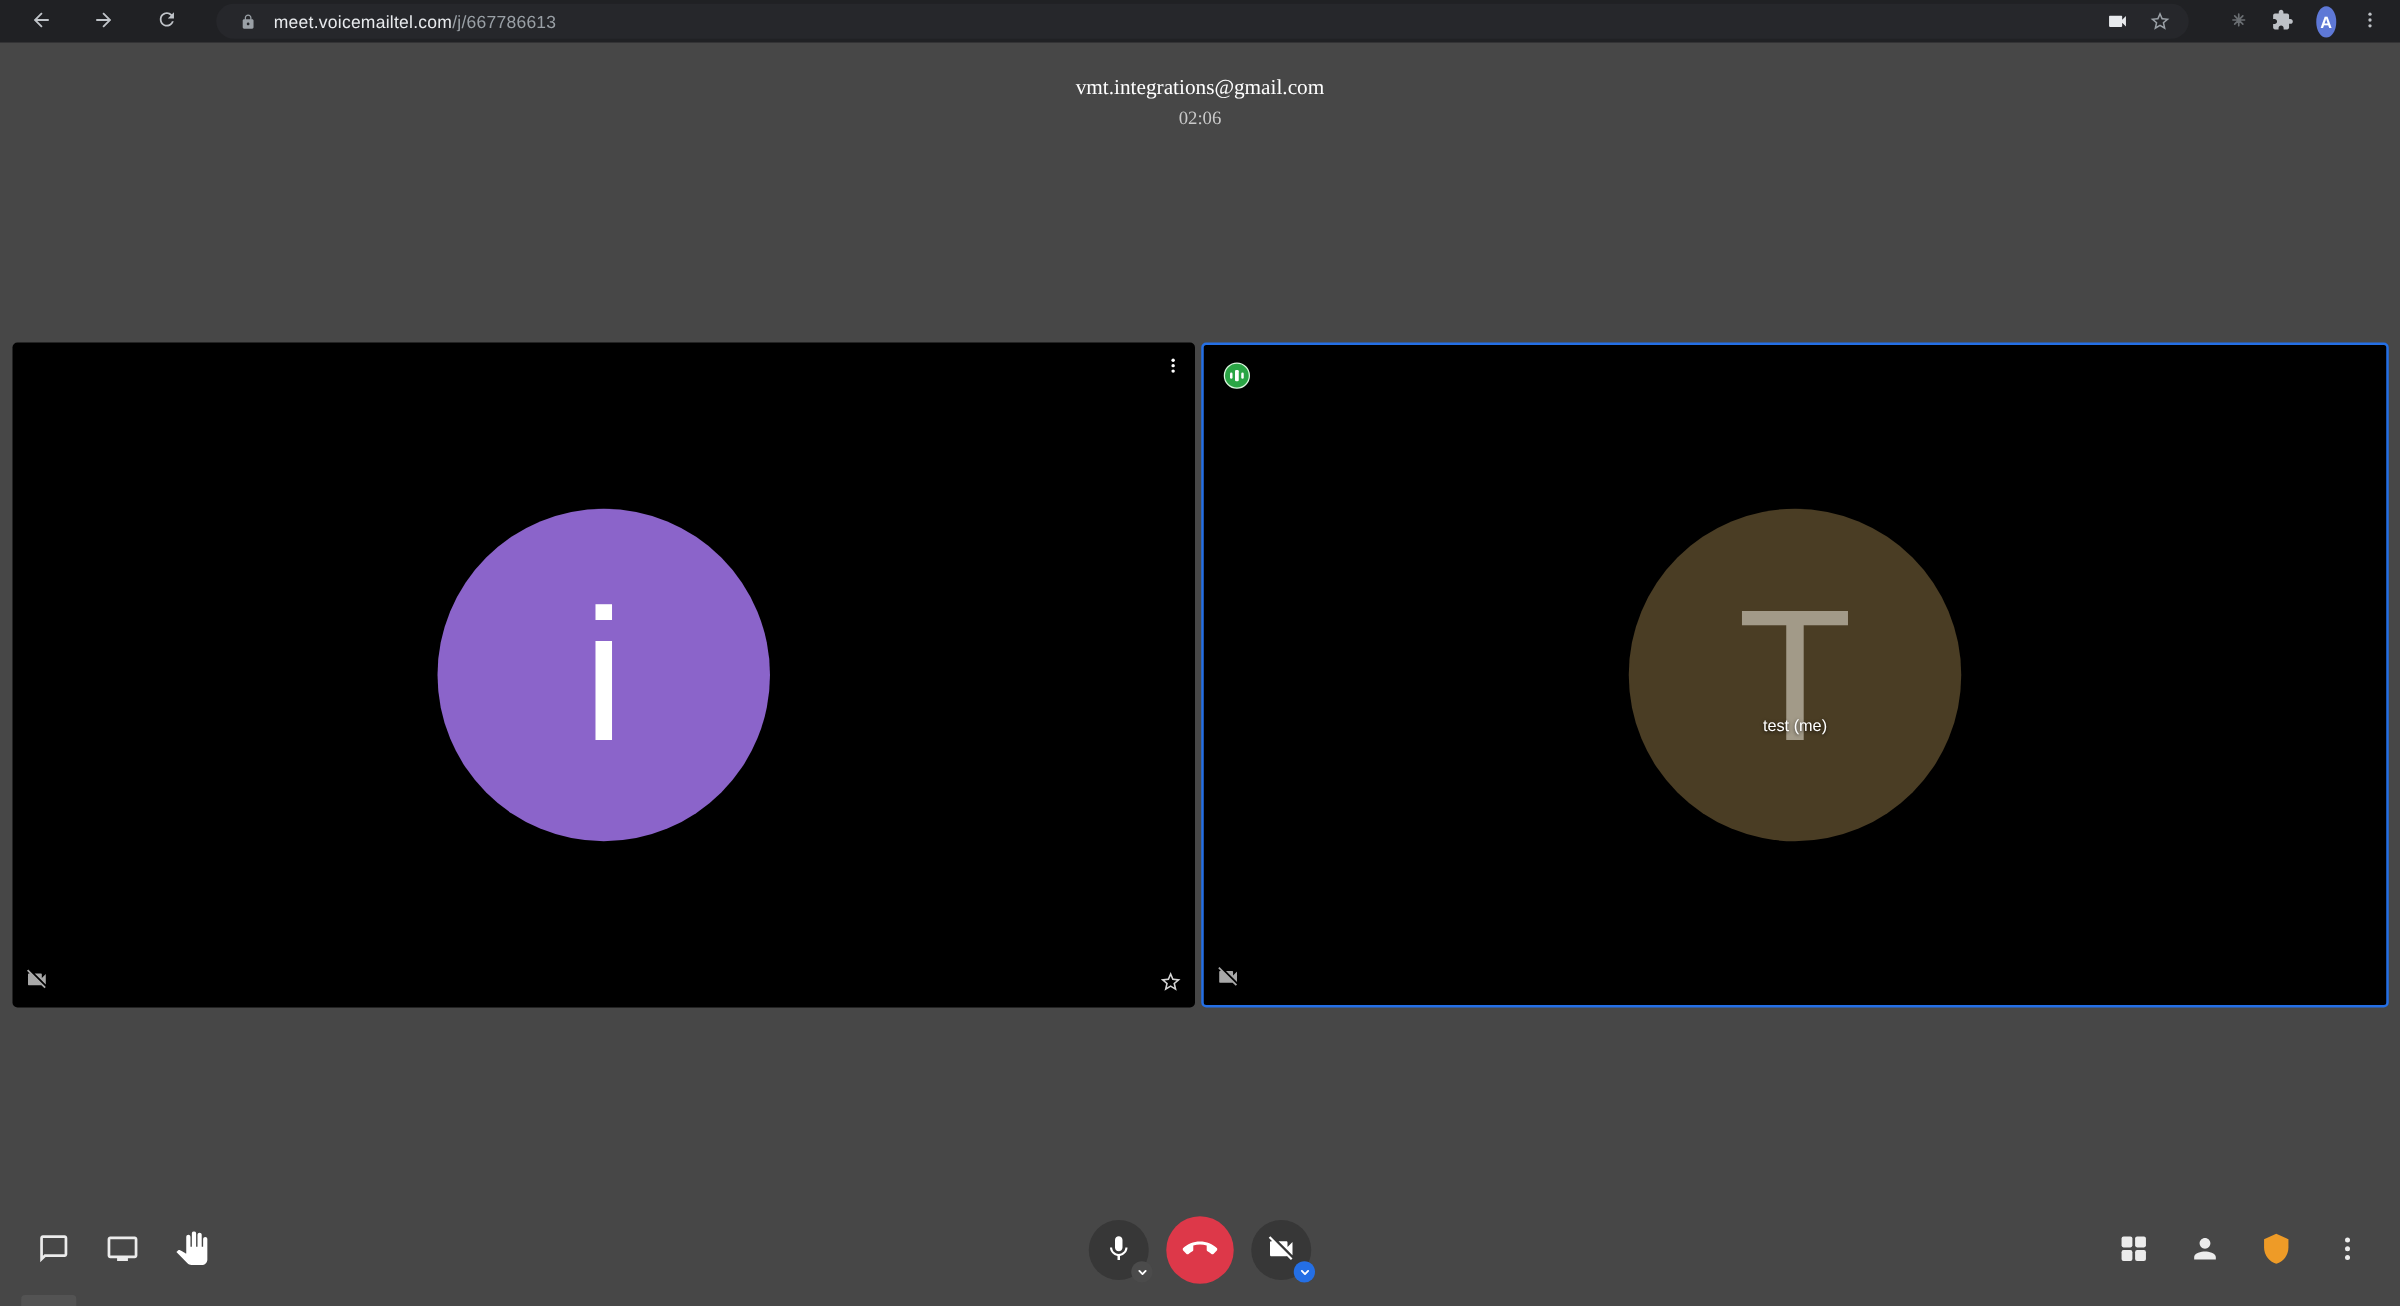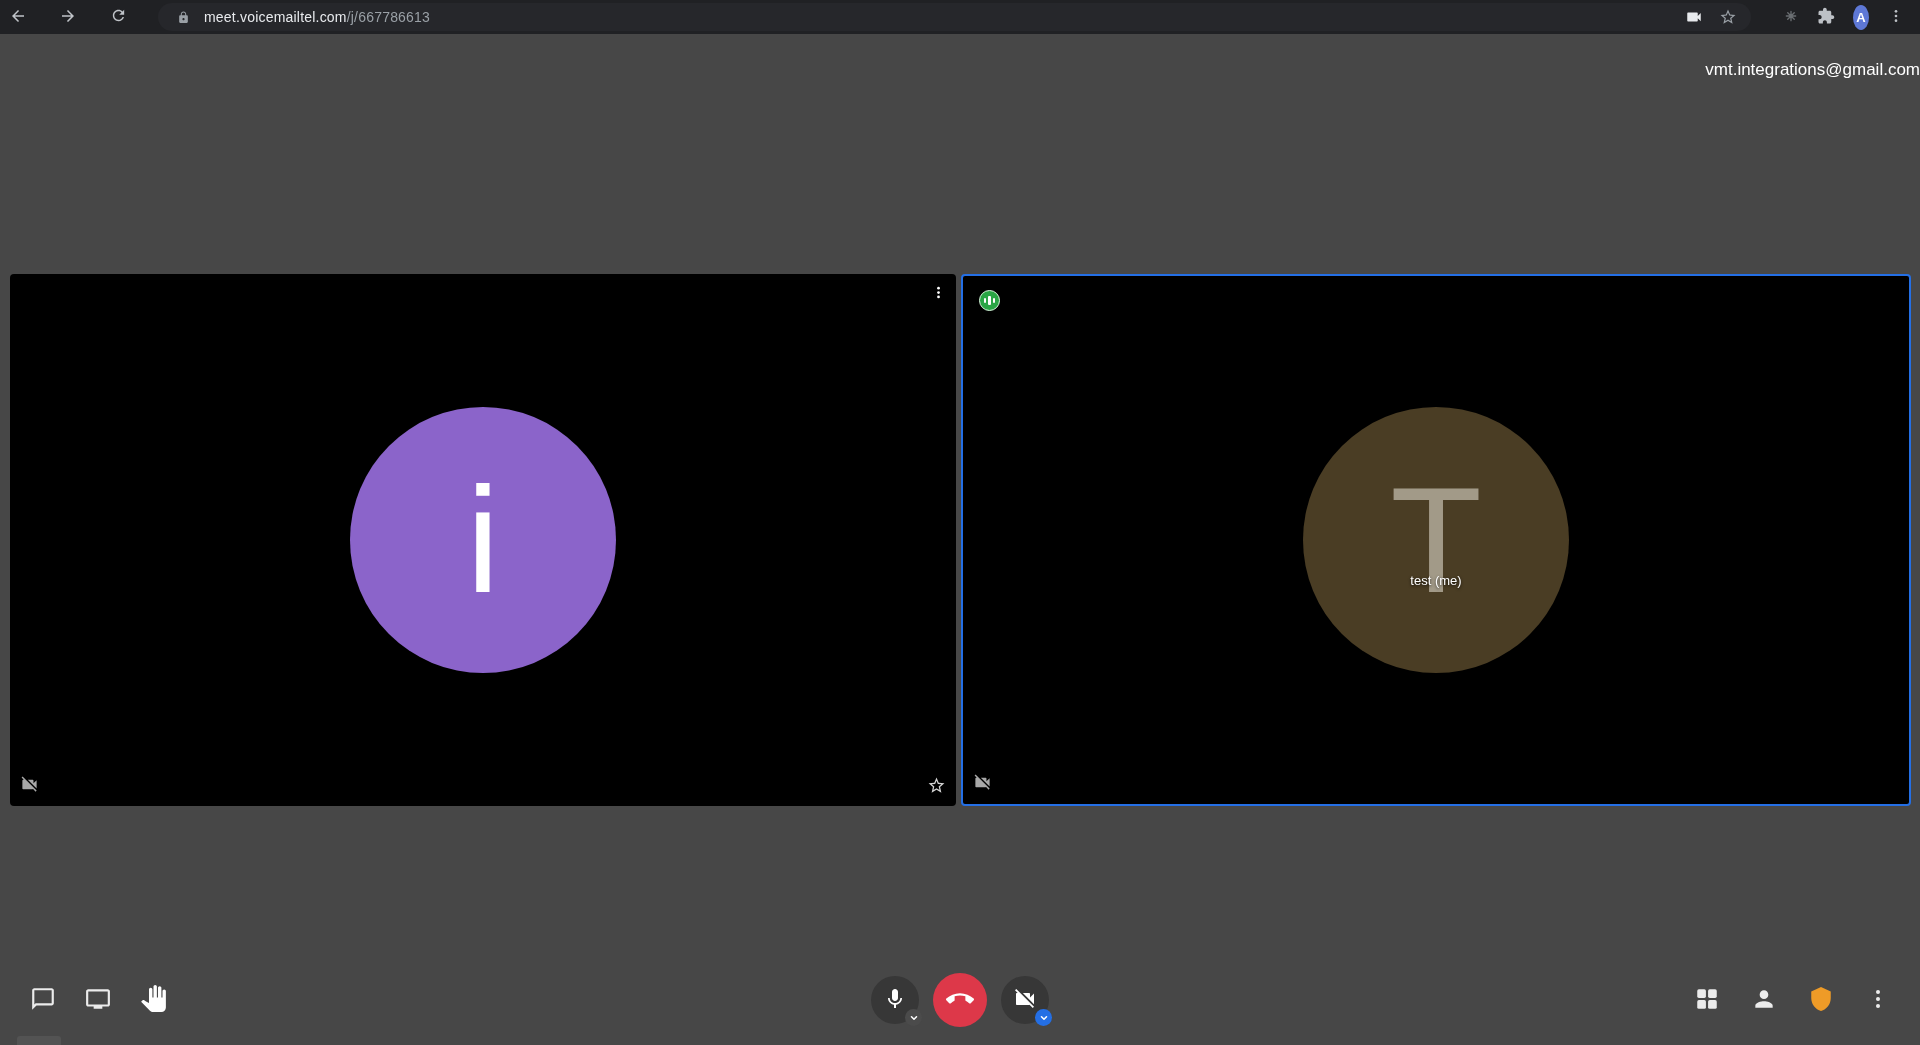--- a/index.html
+++ b/index.html
@@ -11,21 +11,21 @@
     overflow:hidden;
     position:relative;
   }
   [data-interactable="true"] { cursor:pointer; }
 
   
   .browser-bar {
     position:absolute; top:0; left:0; right:0; height:34px;
     background:#202124;
     display:flex; align-items:center;
-    padding:0 10px 0 2px; gap:18px;
+    padding:0 10px 0 17px; gap:18px;
     z-index:20;
   }
   .nav-btn {
     width:32px; height:30px; display:flex; align-items:center; justify-content:center;
     background:transparent; border:none; border-radius:50%;
     flex:0 0 auto;
   }
   .omnibox {
     flex:1 1 auto; height:28px; margin:0 8px 0 6px;
     background:#26272b; border-radius:14px;
@@ -42,21 +42,21 @@
   .action-btn { width:28px; height:28px; display:flex; align-items:center; justify-content:center; background:transparent; border:none; }
   .profile-avatar {
     width:25px; height:25px; border-radius:50%;
     display:flex; align-items:center; justify-content:center;
     color:#fff; font-size:13px; font-weight:bold;
   }
 
   
   .meeting { position:absolute; top:34px; left:0; right:0; bottom:0; background:#474747; }
 
-  .subject { position:absolute; top:26px; left:0; right:0; text-align:right; z-index:5; }
+  .subject { position:absolute; top:26px; left:0; right:0; text-align:center; z-index:5;font-family:Liberation Serif, serif; }
   .subject-email { font-size:17px; color:#ffffff; }
   .subject-timer { margin-top:7px; font-size:15px; color:#c9c9c9; }
 
   .tile {
     position:absolute; top:240px; height:532px;
     background:#000; border-radius:4px;
     display:flex; align-items:center; justify-content:center;
   }
   .tile-left { left:10px; width:946px; }
   .tile-right { left:961px; width:950px; border:2px solid #246fe5; }
@@ -197,20 +197,21 @@
           </svg>
       </span>
     </button>
   </div>
 </header>
 
 <main class="meeting" data-interactable="false">
 
   <div class="subject" data-interactable="false">
     <div class="subject-email" data-interactable="false">vmt.integrations@gmail.com</div>
+    <div class="subject-timer" data-interactable="false">02:06</div>
   </div>
 
   <section class="tile tile-left" data-interactable="true">
     <button class="tile-menu" data-interactable="true">
       <span data-interactable="false">
         <svg width="15" height="15" viewBox="0 0 24 24" fill="#ffffff">
             <circle cx="12" cy="5" r="2.2"></circle>
             <circle cx="12" cy="12" r="2.2"></circle>
             <circle cx="12" cy="19" r="2.2"></circle>
           </svg>

